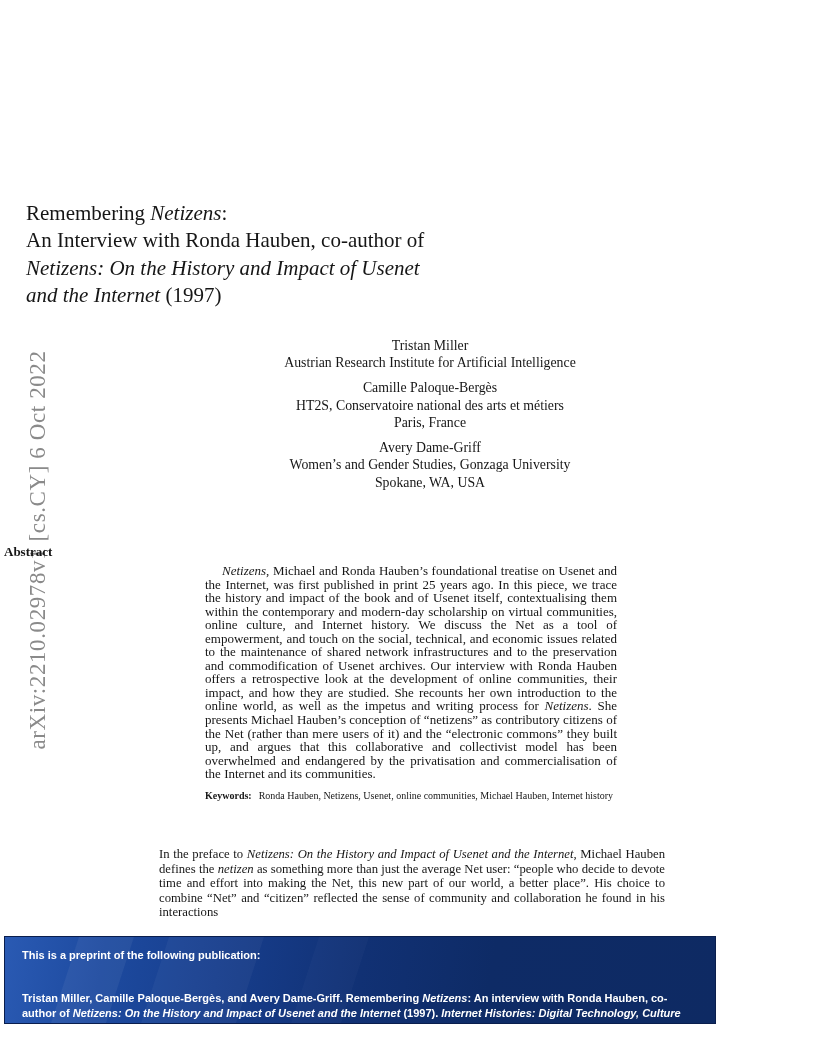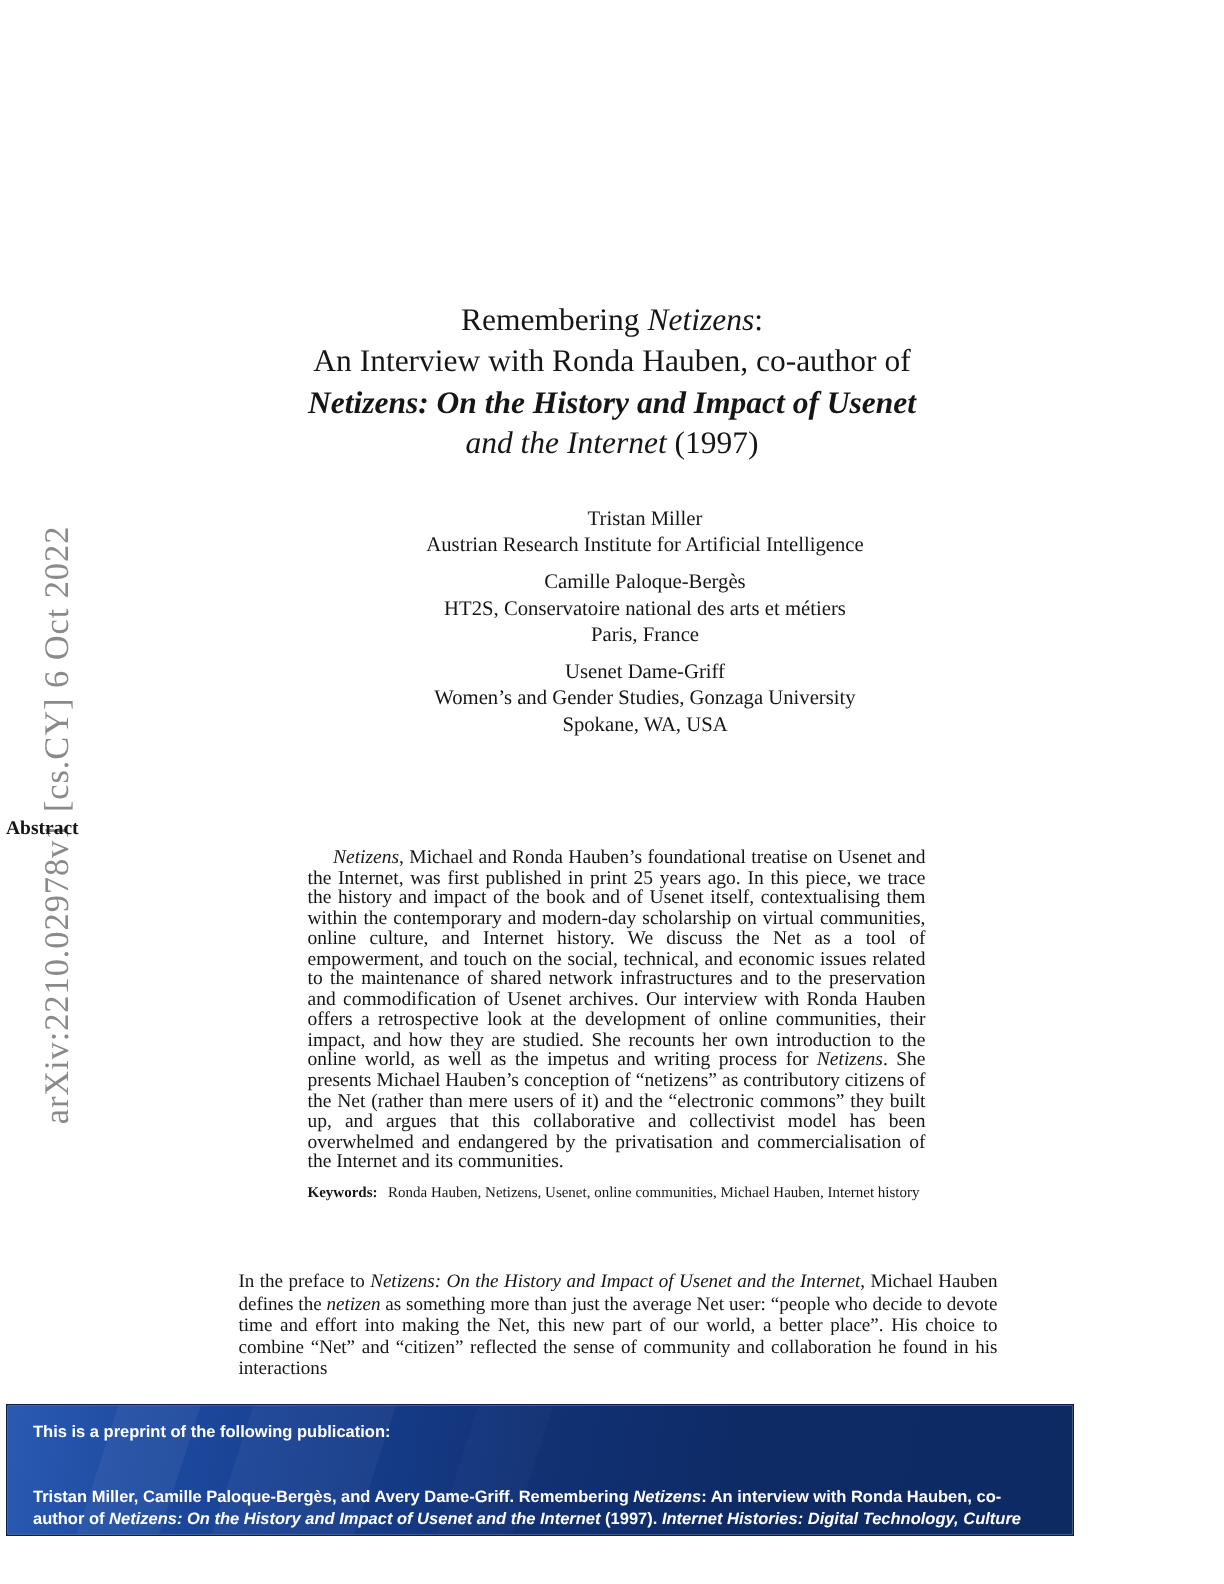--- a/index.html
+++ b/index.html
@@ -24,24 +24,24 @@
     font-size: 23px;
     letter-spacing: 0.6px;
     color: #8a8a8a;
   }
   
   .title-block {
     position: absolute;
     top: 200px;
     left: 0;
     right: 0;
-    text-align: center;
     font-size: 21px;
     line-height: 27.3px;
     color: #161616;
+    padding-left: 26px;
   }
   
   .authors-block {
     position: absolute;
     top: 337px;
     left: 0;
     right: 0;
     text-align: center;
     font-size: 13.8px;
     line-height: 17.4px;
@@ -128,36 +128,36 @@
 </head>
 <body>
 
 <div class="page">
 
   <div class="arxiv-stamp">arXiv:2210.02978v1  [cs.CY]  6 Oct 2022</div>
 
   <div class="title-block">
     <div><span>Remembering </span><span style="font-style: italic;">Netizens</span><span>:</span></div>
     <div><span>An Interview with Ronda Hauben, co-author of</span></div>
-    <div><span style="font-style: italic; font-weight: bold;">Netizens: On the History and Impact of Usenet</span></div>
+    <div><span style="font-style: italic;">Netizens: On the History and Impact of Usenet</span></div>
     <div><span style="font-style: italic;">and the Internet</span><span> (1997)</span></div>
   </div>
 
   <div class="authors-block">
     <div class="author-group">
       <div>Tristan Miller</div>
       <div>Austrian Research Institute for Artificial Intelligence</div>
     </div>
     <div class="author-group">
       <div>Camille Paloque-Bergès</div>
       <div>HT2S, Conservatoire national des arts et métiers</div>
       <div>Paris, France</div>
     </div>
     <div class="author-group">
-      <div>Usenet Dame-Griff</div>
+      <div>Avery Dame-Griff</div>
       <div>Women’s and Gender Studies, Gonzaga University</div>
       <div>Spokane, WA, USA</div>
     </div>
   </div>
 
   <div class="abstract-heading">Abstract</div>
 
   <p class="abstract-text"><span style="font-style: italic;">Netizens</span><span>, Michael and Ronda Hauben’s foundational treatise on Usenet and the Internet, was first published in print 25 years ago. In this piece, we trace the history and impact of the book and of Usenet itself, contextualising them within the contemporary and modern-day scholarship on virtual communities, online culture, and Internet history. We discuss the Net as a tool of empowerment, and touch on the social, technical, and economic issues related to the maintenance of shared network infrastructures and to the preservation and commodification of Usenet archives. Our interview with Ronda Hauben offers a retrospective look at the development of online communities, their impact, and how they are studied. She recounts her own introduction to the online world, as well as the impetus and writing process for </span><span style="font-style: italic;">Netizens</span><span>. She presents Michael Hauben’s conception of “netizens” as contributory citizens of the Net (rather than mere users of it) and the “electronic commons” they built up, and argues that this collaborative and collectivist model has been overwhelmed and endangered by the privatisation and commercialisation of the Internet and its communities.</span></p>
 
   <p class="keywords">

